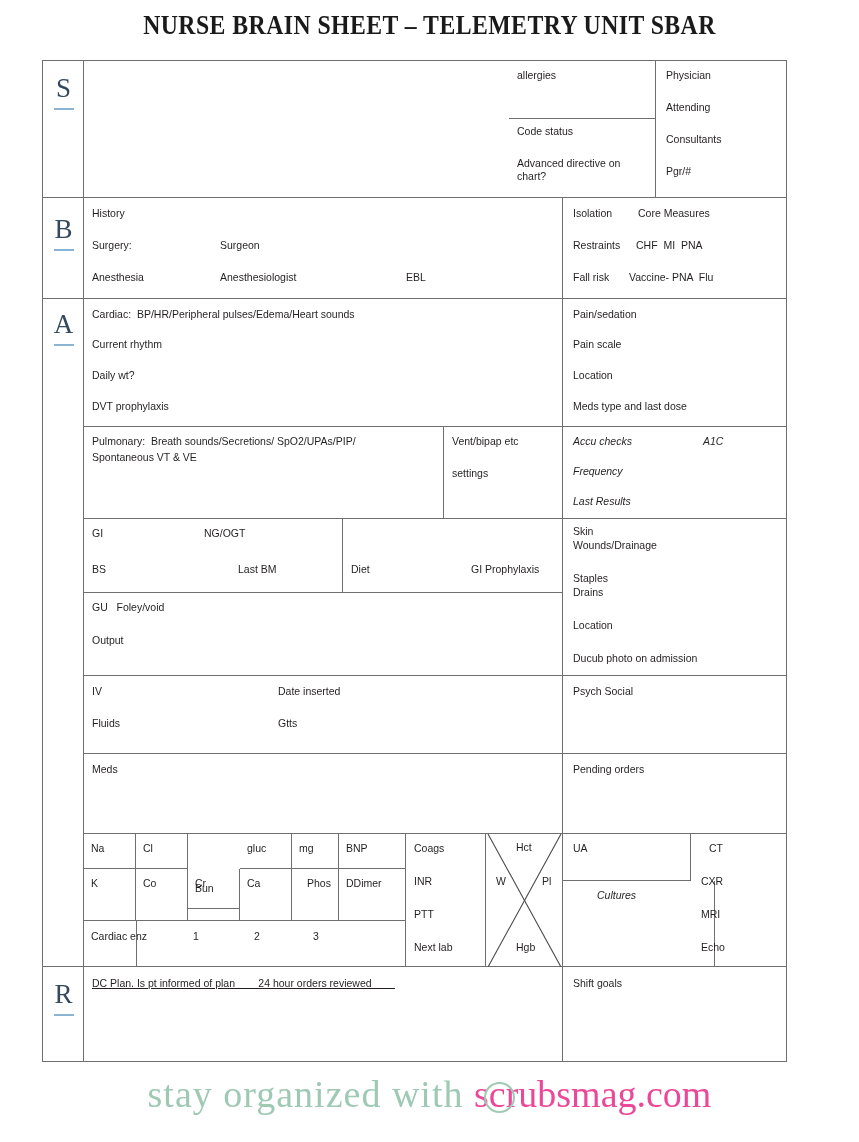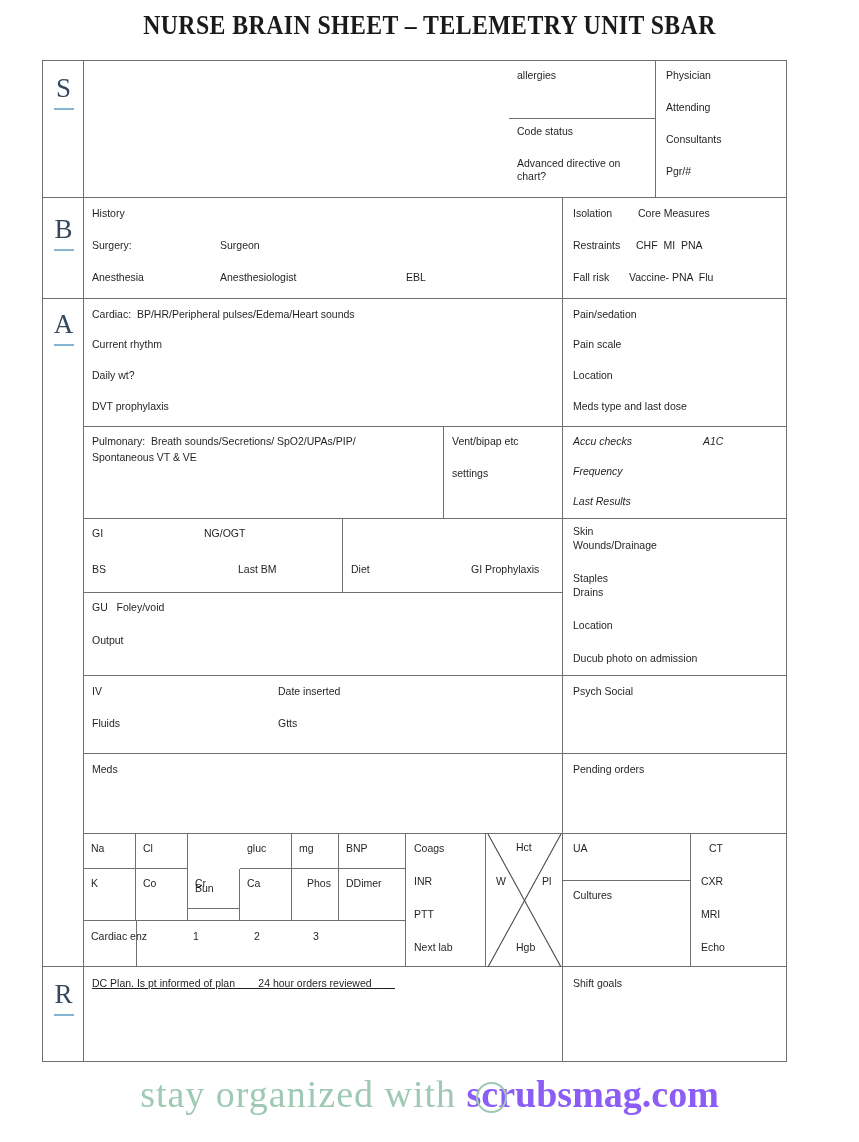--- a/index.html
+++ b/index.html
@@ -68,21 +68,21 @@
 
   
   .footer{
     position:absolute;left:0;top:1072px;width:859px;height:60px;
     text-align:center;
     font-family:"Liberation Serif", serif;
     font-size:38px;
     white-space:nowrap;
   }
   .brand-pre{color:#9ec9b3;letter-spacing:1px;}
-  .brand-post{color:#8b5cf6;font-weight:700;letter-spacing:0px;}
+  .brand-post{color:#ec4899;font-weight:400;letter-spacing:0px;}
   .brand-c-wrap{position:relative;display:inline-block;}
   .brand-ring{
     position:absolute;left:50%;top:50%;
     width:27px;height:27px;margin-left:-13.5px;margin-top:-12px;
     border:2px solid #9ec9b3;border-radius:50%;
     pointer-events:none;
   }
 </style>
 </head>
 <body>
@@ -279,21 +279,21 @@
       </div>
       <div class="lbl" style="left:30px;top:7px;">Hct</div>
       <div class="lbl" style="left:10px;top:41px;">W</div>
       <div class="lbl" style="left:56px;top:41px;">Pl</div>
       <div class="lbl" style="left:30px;top:107px;">Hgb</div>
     </div>
 
     <div class="cell br bb" style="left:520px;top:773px;width:128px;height:47px;">
       <div class="lbl" style="left:10px;top:8px;">UA</div>
     </div>
-    <div class="cell br bb" style="left:520px;top:820px;width:128px;height:86px;">
+    <div class="cell br bb" style="left:544px;top:820px;width:128px;height:86px;font-style:italic;">
       <div class="lbl" style="left:10px;top:8px;">Cultures</div>
     </div>
 
     <div class="cell bb" style="left:648px;top:773px;width:95px;height:133px;">
       <div class="lbl" style="left:18px;top:8px;">CT</div>
       <div class="lbl" style="left:10px;top:41px;">CXR</div>
       <div class="lbl" style="left:10px;top:74px;">MRI</div>
       <div class="lbl" style="left:10px;top:107px;">Echo</div>
     </div>
 

